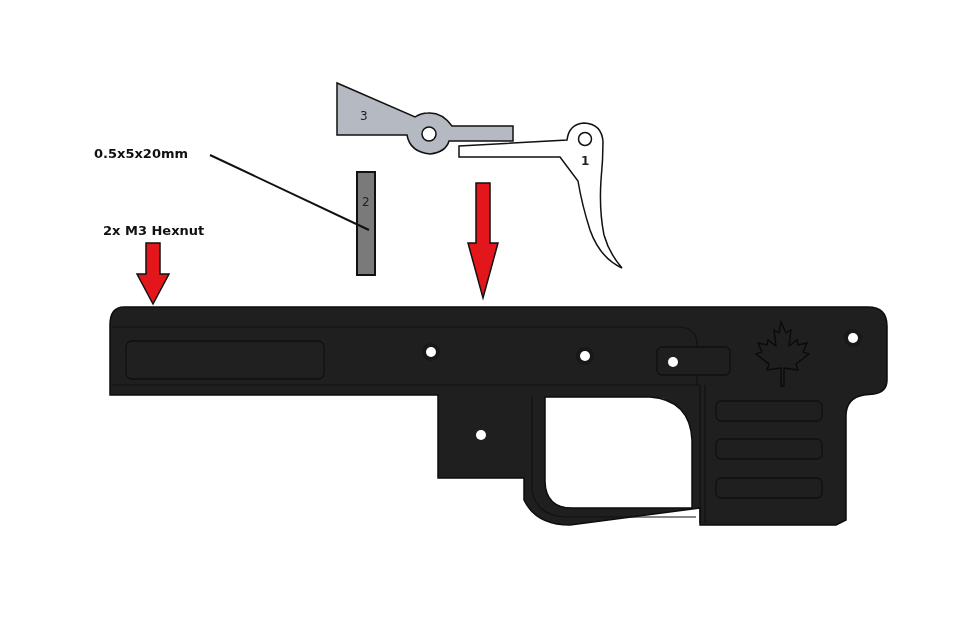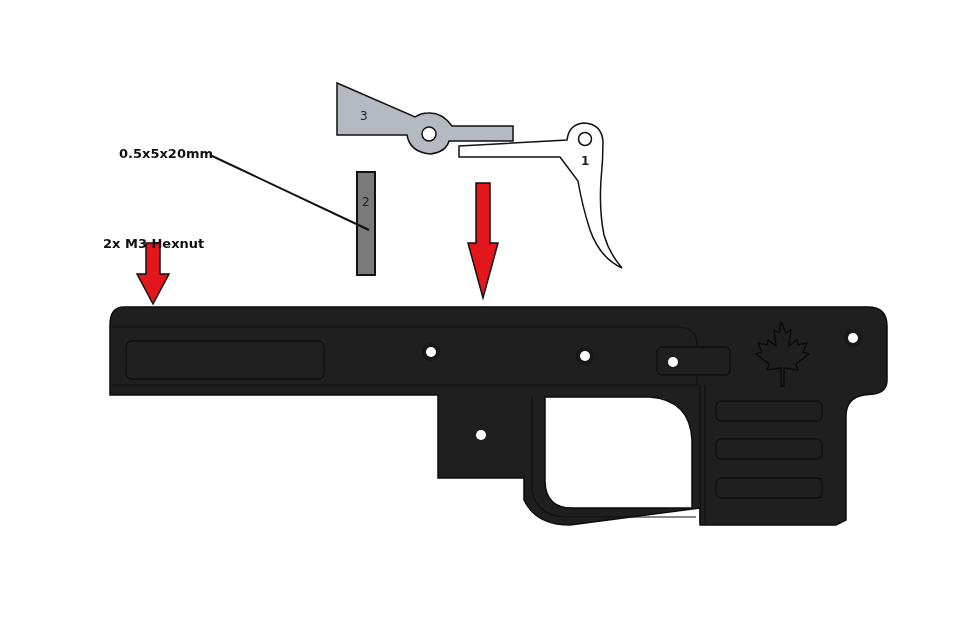--- a/index.html
+++ b/index.html
@@ -75,15 +75,15 @@
     <line x1="210" y1="155" x2="369" y2="230" stroke="#111" stroke-width="2"></line>
 
     <g>
       <path d="M 146 243 L 160 243 L 160 274 L 169 274 L 153 304 L 137 274 L 146 274 Z" fill="#e3171b" stroke="#111" stroke-width="1.5"></path>
     </g>
     <g>
       <path d="M 476 183 L 490 183 L 490 243 L 498 243 L 483 298 L 468 243 L 476 243 Z" fill="#e3171b" stroke="#111" stroke-width="1.5"></path>
     </g>
   </svg>
 
-  <div class="label" style="left:119px; top:146px;">0.5x5x20mm</div>
-  <div class="label" style="left:103px; top:236px;">2x M3 Hexnut</div>
+  <div class="label" style="left:94px; top:146px;">0.5x5x20mm</div>
+  <div class="label" style="left:103px; top:223px;">2x M3 Hexnut</div>
 </div>
 
 </body></html>

